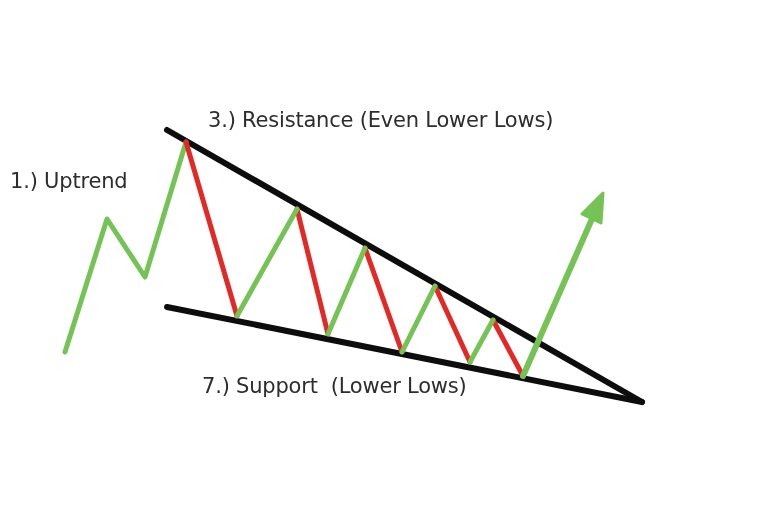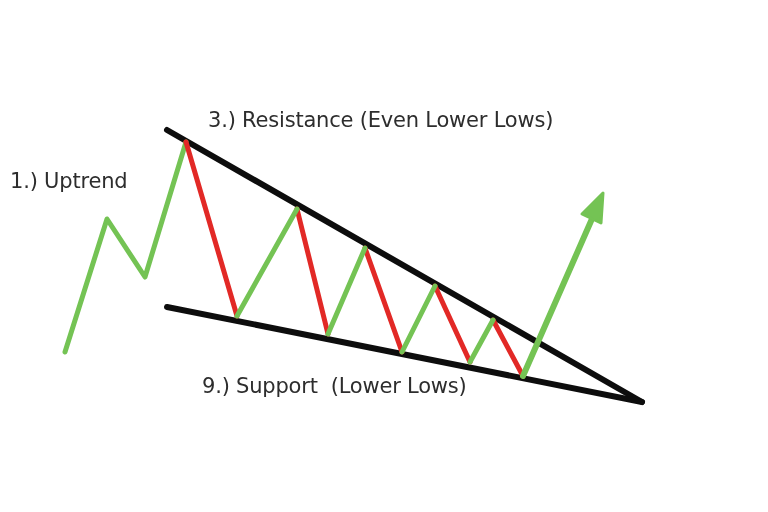--- a/index.html
+++ b/index.html
@@ -53,15 +53,15 @@
       <polyline points="402,352 435,286" fill="none" stroke="#74c354" stroke-width="5" stroke-linecap="round" stroke-linejoin="round"></polyline>
       <polyline points="470,362 493,320" fill="none" stroke="#74c354" stroke-width="5" stroke-linecap="round" stroke-linejoin="round"></polyline>
       <polyline points="523,376 595,212" fill="none" stroke="#74c354" stroke-width="6" stroke-linecap="round" stroke-linejoin="round"></polyline>
       <polygon points="603,193 601,223 582,214" fill="#74c354" stroke="#74c354" stroke-width="3" stroke-linejoin="round"></polygon>
     </svg>
 
   <div class="label label-uptrend">1.) Uptrend</div>
 
   <div class="label label-resistance">3.) Resistance (Even Lower Lows)</div>
 
-  <div class="label label-support">9.) Support  (Lower Lows)</div>
+  <div class="label label-support">7.) Support  (Lower Lows)</div>
 
 </div>
 
 </body></html>

